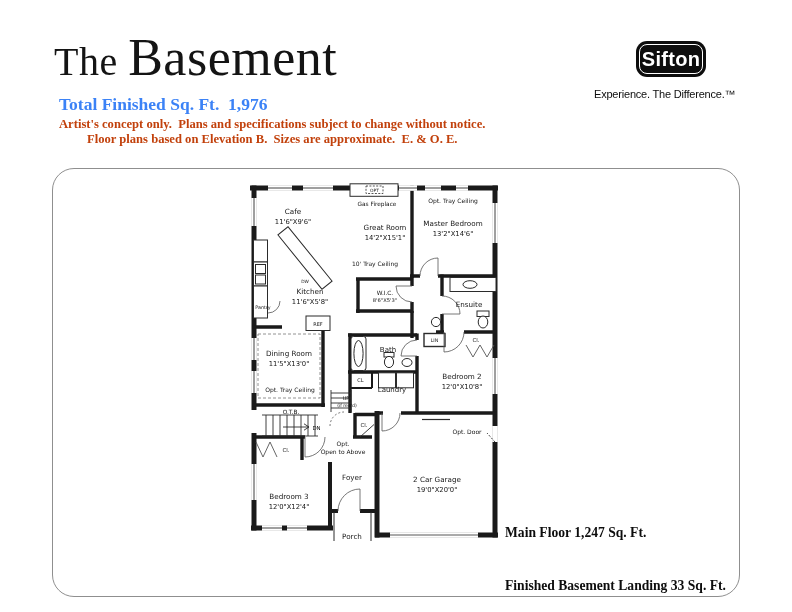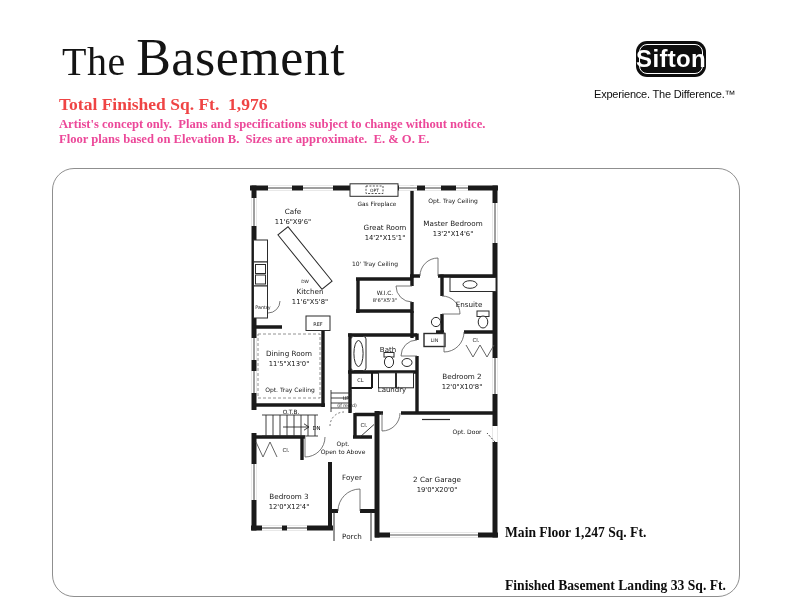--- a/index.html
+++ b/index.html
@@ -1,29 +1,29 @@
 <!DOCTYPE html>
 <html><head>
 <meta charset="utf-8">
 <style>
   html,body{margin:0;padding:0;background:#e8e8e8;}
   .page{position:relative;width:792px;height:612px;background:#ffffff;overflow:hidden;
         font-family:"Liberation Serif", serif;color:#111;}
   .title{position:absolute;left:54px;top:28px;white-space:pre;color:#141414;}
-  .t-pre{font-size:40px;letter-spacing:.5px;margin-left:8px;}
+  .t-pre{font-size:40px;letter-spacing:.5px;}
   .t-main{font-size:52px;letter-spacing:.5px;}
-  .subtitle{position:absolute;left:59px;top:94px;font-size:17.5px;font-weight:bold;white-space:pre;color:#ef4444;}
-  .disc{position:absolute;left:59px;font-size:12.6px;font-weight:bold;white-space:pre;color:#ec4899;}
+  .subtitle{position:absolute;left:59px;top:94px;font-size:17.5px;font-weight:bold;white-space:pre;color:#3b82f6;}
+  .disc{position:absolute;left:59px;font-size:12.6px;font-weight:bold;white-space:pre;color:#c2410c;}
   .d1{top:117px;}
-  .d2{top:132px;}
+  .d2{top:132px;margin-left:28px;}
   .logo{position:absolute;left:636px;top:41px;width:70px;height:36px;background:#0d0d0d;
         border-radius:11px;display:flex;align-items:center;justify-content:center;}
   .logo::before{content:"";position:absolute;inset:3px;border:1.7px solid #fff;border-radius:8px;}
   .logo span{position:relative;color:#fff;font-family:"Liberation Sans",sans-serif;
-        font-weight:bold;font-size:24px;letter-spacing:.3px;}
+        font-weight:bold;font-size:20px;letter-spacing:.3px;}
   .tagline{position:absolute;left:594px;top:88px;width:160px;font-family:"Liberation Sans",sans-serif;
         font-weight:normal;font-size:11px;letter-spacing:-.2px;color:#0d0d0d;white-space:nowrap;}
   .board{position:absolute;left:52px;top:168px;width:686px;height:427px;border:1.6px solid #8f8f8f;
         border-radius:22px;background:#fff;}
   .plan{position:absolute;left:250px;top:183px;width:250px;height:384px;}
   .summary{position:absolute;left:505px;top:489px;font-size:13.6px;font-weight:bold;
         line-height:17.5px;color:#0d0d0d;white-space:pre;}
   svg text{font-family:"DejaVu Sans",sans-serif;fill:#161616;}
 </style>
 </head>

